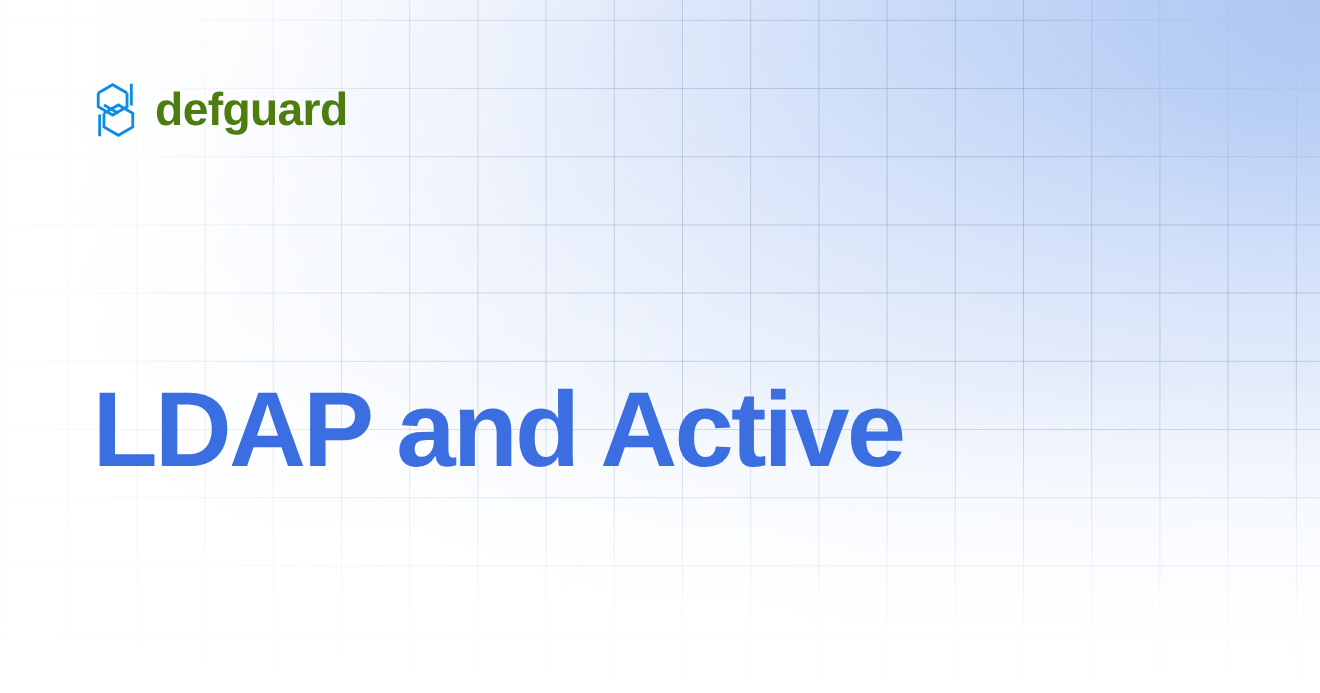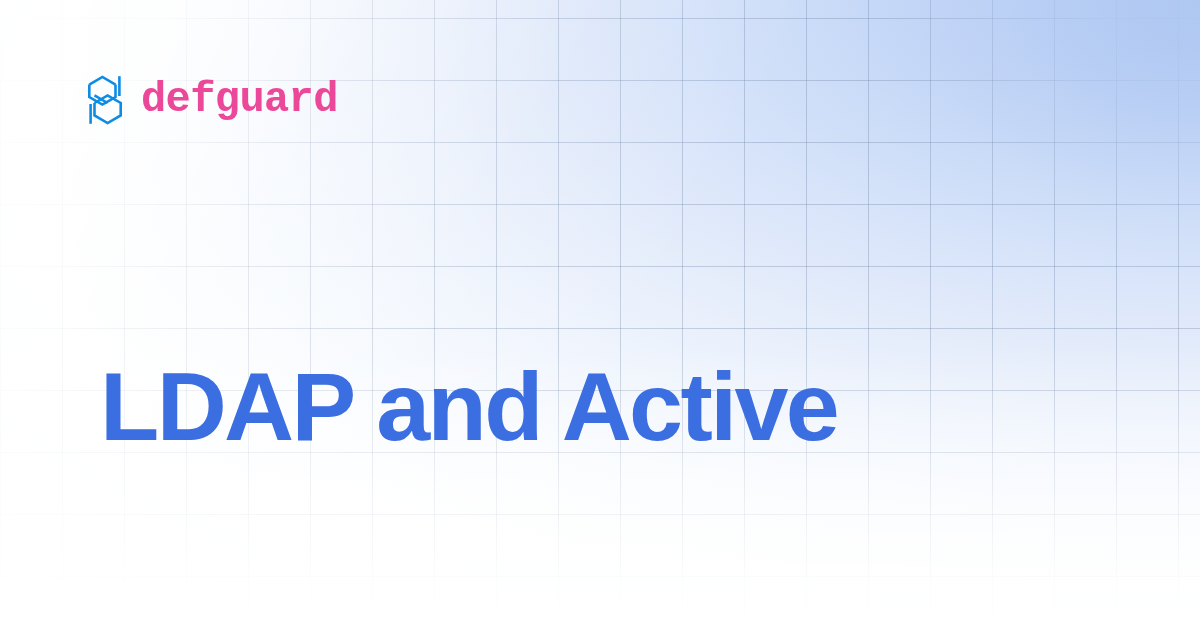--- a/index.html
+++ b/index.html
@@ -115,42 +115,42 @@
     align-items: center;
     gap: 17px;
   }
   .logo-mark {
     width: 38px;
     height: 52px;
     display: block;
     flex: 0 0 auto;
   }
   .logo-wordmark {
-    font-family: Liberation Mono, monospace;
+    font-family: Liberation Sans, sans-serif;
     font-size: 42px;
     font-weight: 700;
     letter-spacing: -0.6px;
-    color: #ec4899;
+    color: #4d7c0f;
     line-height: 1;
     white-space: nowrap;
   }
 
   
   .headline {
     position: absolute;
     left: 84px;
     top: 342px;
     width: 1040px;
     font-family: "Liberation Sans", sans-serif;
     font-size: 97px;
     font-weight: 700;
     line-height: 1.02;
     letter-spacing: -2.6px;
     color: #3b6ee0;
-    margin: 16px;
+    margin: 0;
   }
   .headline .line {
     display: block;
     white-space: nowrap;
   }
 </style>
 </head>
 <body>
 
 <div id="card">

